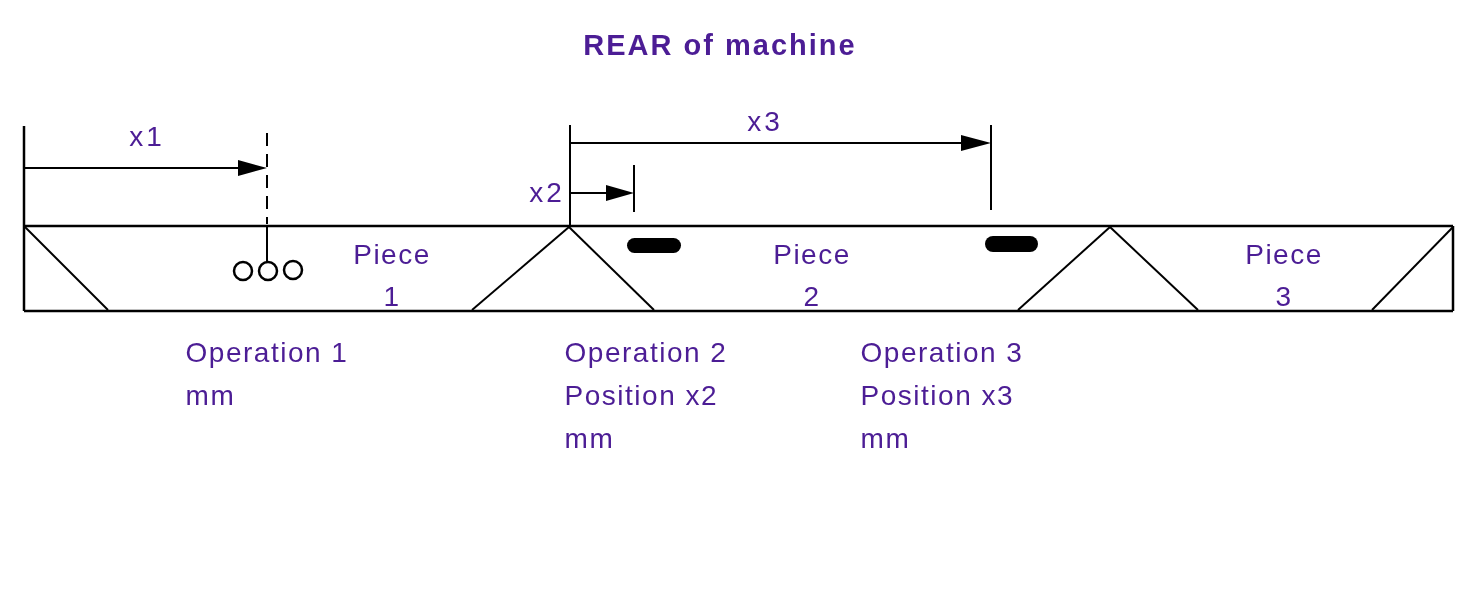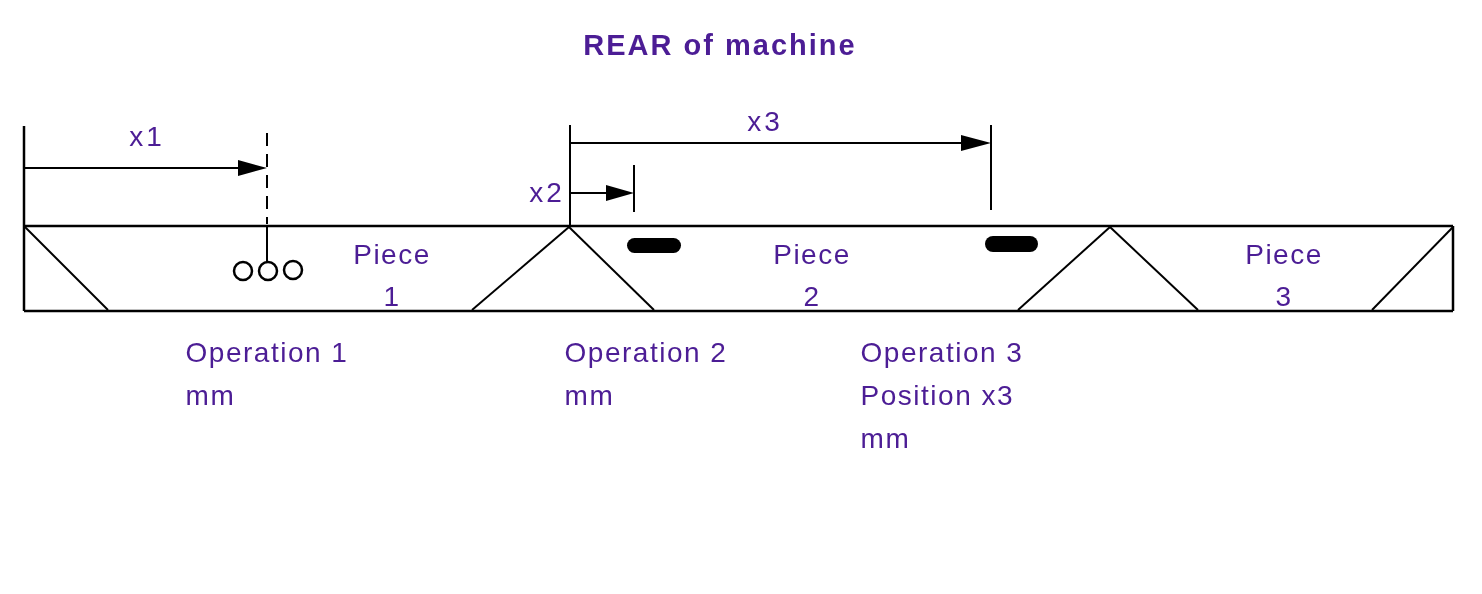--- a/index.html
+++ b/index.html
@@ -125,20 +125,21 @@
     <div>3</div>
   </div>
 
   <div class="label op-stack" style="left:267px; top:331px;">
     <div>Operation 1</div>
     <div>mm</div>
   </div>
 
   <div class="label op-stack" style="left:646px; top:331px;">
     <div>Operation 2</div>
+    <div>Position x2</div>
     <div>mm</div>
   </div>
 
   <div class="label op-stack" style="left:942px; top:331px;">
     <div>Operation 3</div>
     <div>Position x3</div>
     <div>mm</div>
   </div>
 
 </div>

